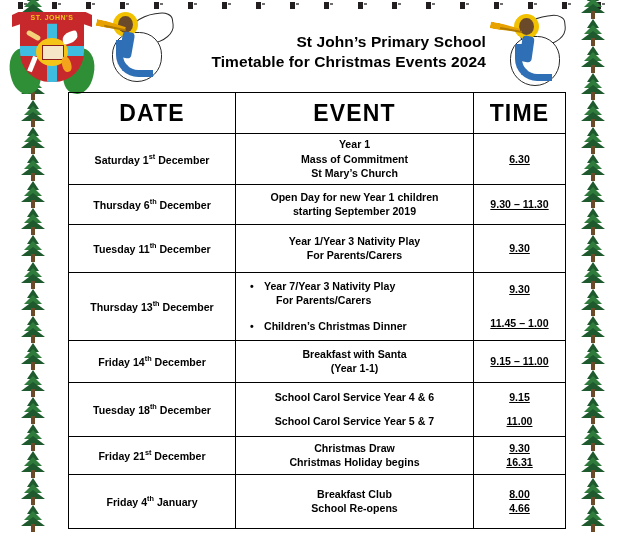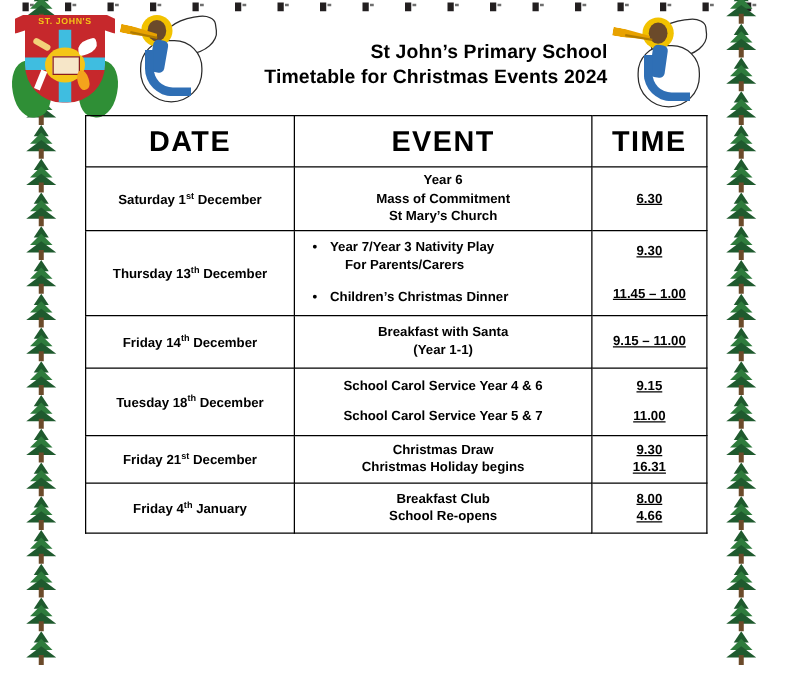--- a/index.html
+++ b/index.html
@@ -634,26 +634,46 @@
     <tr>
       <th>DATE</th>
       <th>EVENT</th>
       <th>TIME</th>
     </tr>
   </thead>
   <tbody id="tbody">
       <tr style="height: 50px;">
         <td class="date">Saturday 1<sup>st</sup> December</td>
         <td class="event">
-          <span class="evt-line">Year 6</span>
+          <span class="evt-line">Year 1</span>
           <span class="evt-line">Mass of Commitment</span>
           <span class="evt-line">St Mary’s Church</span>
         </td>
         <td class="time">
           <span class="evt-line">6.30</span>
+        </td>
+      </tr>
+      <tr style="height: 40px;">
+        <td class="date">Thursday 6<sup>th</sup> December</td>
+        <td class="event">
+          <span class="evt-line">Open Day for new Year 1 children</span>
+          <span class="evt-line">starting September 2019</span>
+        </td>
+        <td class="time">
+          <span class="evt-line">9.30 – 11.30</span>
+        </td>
+      </tr>
+      <tr style="height: 48px;">
+        <td class="date">Tuesday 11<sup>th</sup> December</td>
+        <td class="event">
+          <span class="evt-line">Year 1/Year 3 Nativity Play</span>
+          <span class="evt-line">For Parents/Carers</span>
+        </td>
+        <td class="time">
+          <span class="evt-line">9.30</span>
         </td>
       </tr>
       <tr style="height: 68px;">
         <td class="date">Thursday 13<sup>th</sup> December</td>
         <td class="event">
           <span class="evt-bullets">
             <span class="bl">Year 7/Year 3 Nativity Play</span>
             <span class="cont">For Parents/Carers</span>
             <span class="gap"></span>
             <span class="bl">Children’s Christmas Dinner</span>
@@ -693,21 +713,21 @@
         <td class="date">Friday 21<sup>st</sup> December</td>
         <td class="event">
           <span class="evt-line">Christmas Draw</span>
           <span class="evt-line">Christmas Holiday begins</span>
         </td>
         <td class="time">
           <span class="evt-line">9.30</span>
           <span class="evt-line">16.31</span>
         </td>
       </tr>
-      <tr style="height: 40px;">
+      <tr style="height: 54px;">
         <td class="date">Friday 4<sup>th</sup> January</td>
         <td class="event">
           <span class="evt-line">Breakfast Club</span>
           <span class="evt-line">School Re-opens</span>
         </td>
         <td class="time">
           <span class="evt-line">8.00</span>
           <span class="evt-line">4.66</span>
         </td>
       </tr>

